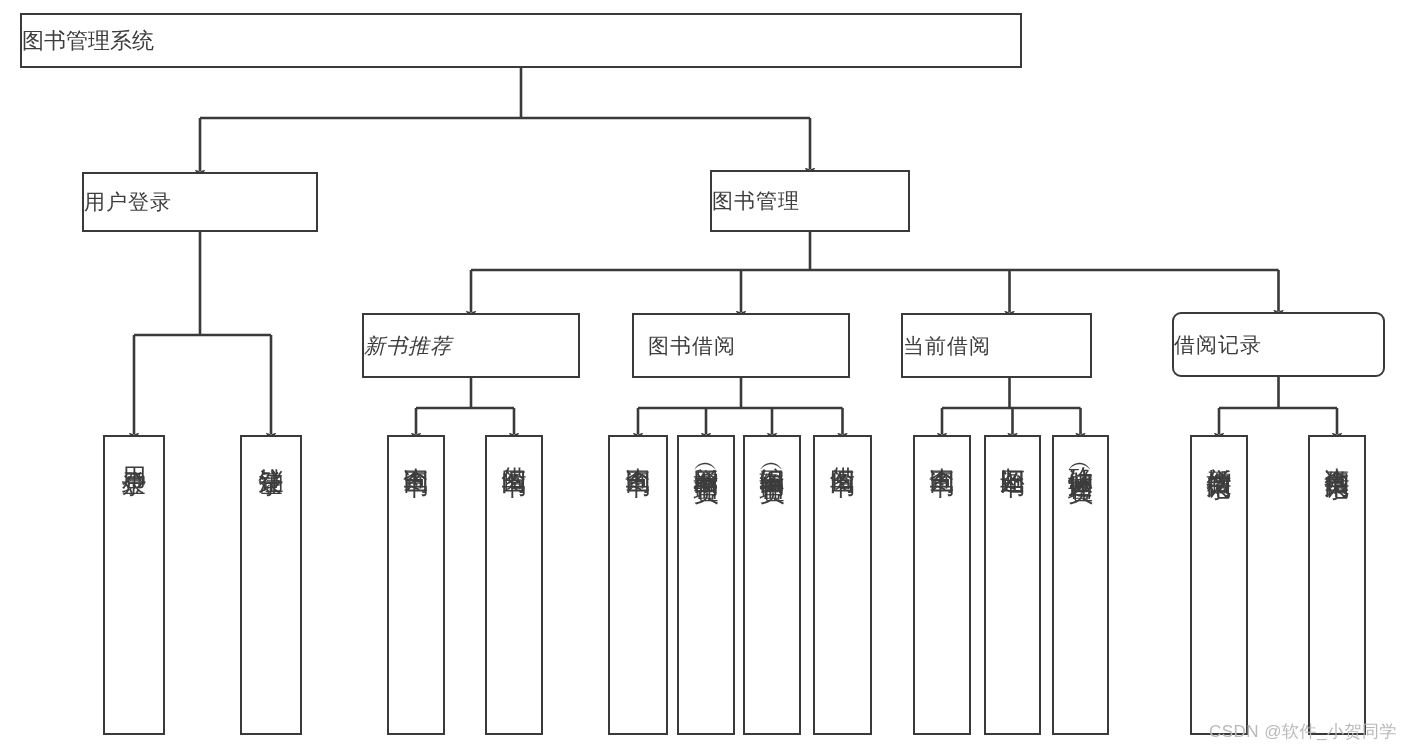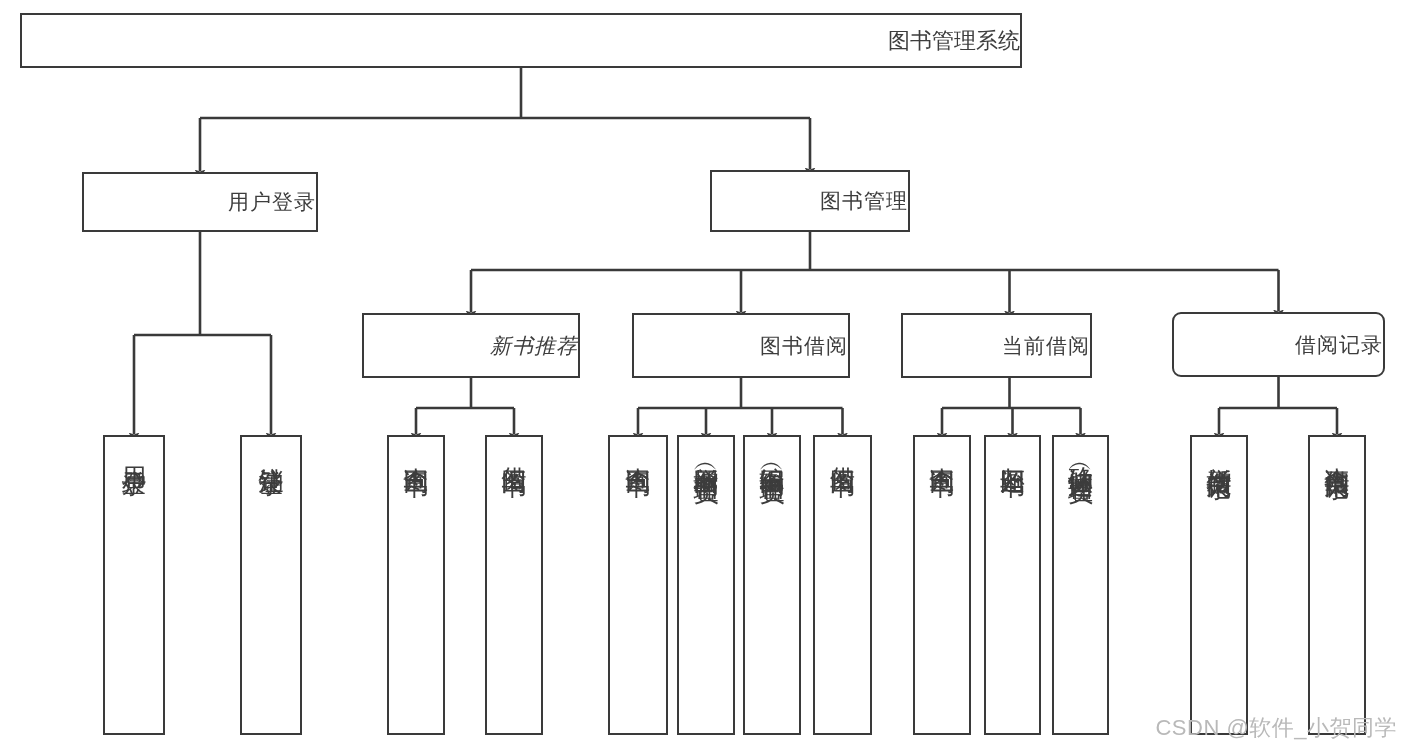--- a/index.html
+++ b/index.html
@@ -25,21 +25,21 @@
     height: 747px;
     pointer-events: none;
   }
   .node {
     position: absolute;
     box-sizing: border-box;
     border: 2.5px solid #3a3a3a;
     background: #ffffff;
     display: flex;
     align-items: center;
-    justify-content: flex-end;
+    justify-content: flex-start;
     color: #3d3d3d;
   }
   .node.horiz {
     font-size: 21px;
     letter-spacing: 1px;
   }
   .node.root {
     font-size: 22px;
   }
   .node.vert {
@@ -54,21 +54,21 @@
   }
   .node.vert .vtext {
     writing-mode: vertical-rl;
     text-orientation: upright;
     white-space: nowrap;
   }
   #watermark {
     position: absolute;
     right: 8px;
     bottom: 4px;
-    font-size: 22px;
+    font-size: 17px;
     color: #b9b9b9;
     letter-spacing: 0.5px;
     white-space: nowrap;
   }
 </style>
 </head>
 <body>
 
 <div id="canvas">
 
@@ -115,21 +115,21 @@
       </g>
   </svg>
 
   <div class="node root" style="left: 20px; top: 13px; width: 1002px; height: 55px;">
       <span>图书管理系统</span>
     </div>
 
   <div class="node horiz" style="left: 82px; top: 172px; width: 236px; height: 60px;">
       <span>用户登录</span>
     </div>
-  <div class="node horiz" style="left: 710px; top: 170px; width: 200px; height: 62px; padding-left: 33px;">
+  <div class="node horiz" style="left: 710px; top: 170px; width: 200px; height: 62px;">
       <span>图书管理</span>
     </div>
 
   <div class="node horiz" style="left: 362px; top: 313px; width: 218px; height: 65px; font-style: italic;">
       <span>新书推荐</span>
     </div>
   <div class="node horiz" style="left: 632px; top: 313px; width: 218px; height: 65px; padding-left: 14px;">
       <span>图书借阅</span>
     </div>
   <div class="node horiz" style="left: 901px; top: 313px; width: 191px; height: 65px;">

